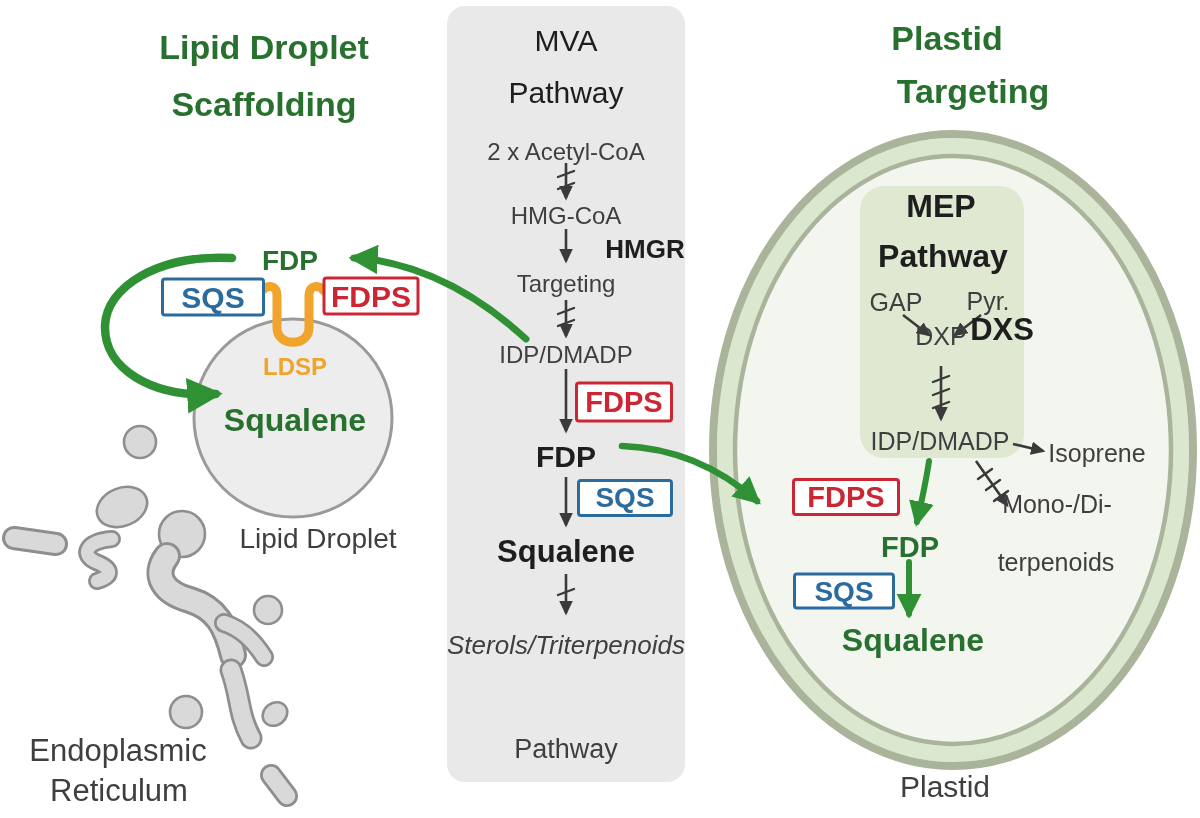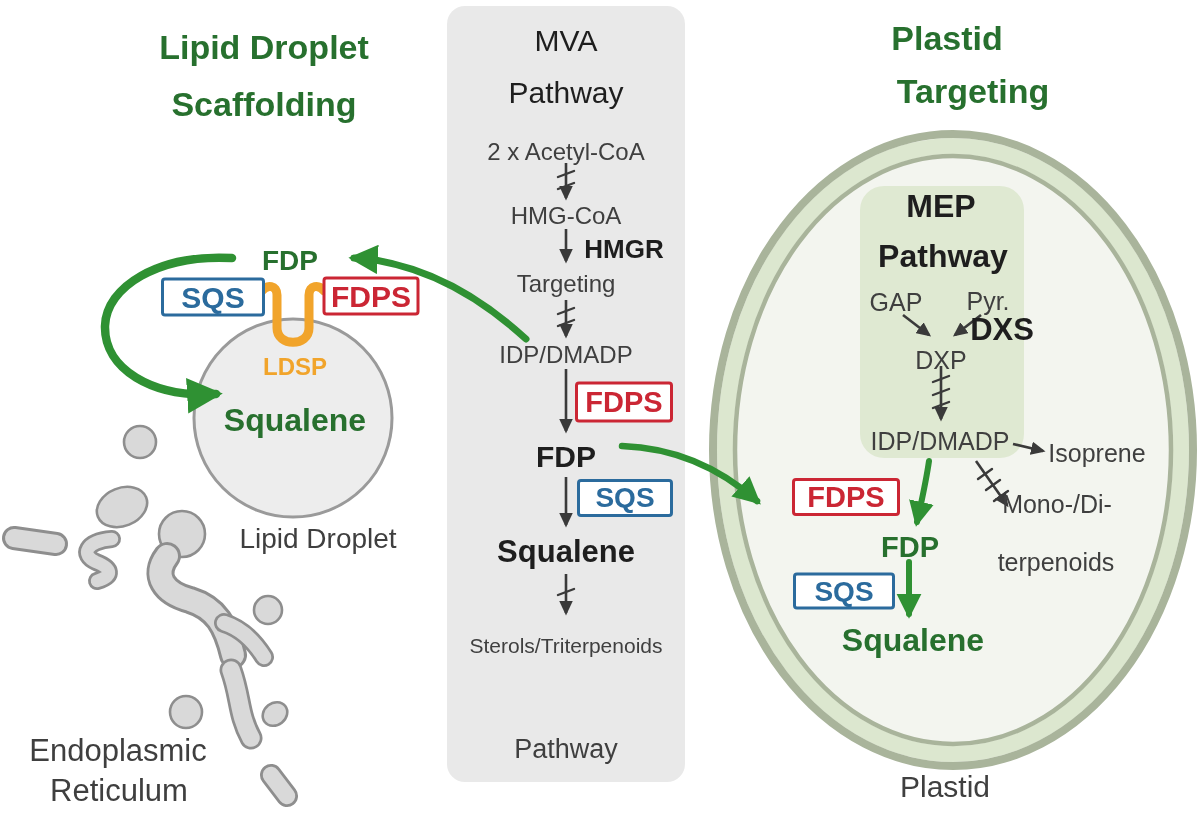--- a/index.html
+++ b/index.html
@@ -6,21 +6,21 @@
   #canvas{position:relative;width:1200px;height:818px;background:#ffffff;overflow:hidden;
           font-family:"Liberation Sans",sans-serif;}
   #mva-panel{position:absolute;left:447px;top:6px;width:238px;height:776px;
              background:var(--panel-gray,#e9e9e9);border-radius:18px;z-index:0;}
   #art{position:absolute;left:0;top:0;z-index:1;}
   .lbl{position:absolute;transform:translate(-50%,-50%);white-space:nowrap;line-height:1;z-index:2;}
   .t-green{color:var(--green-dark,#27702e);font-weight:700;font-size:34px;}
   .t-dark{color:var(--text-dark,#1e1e1e);font-weight:400;font-size:30px;}
   .mep-title{color:var(--text-dark,#1e1e1e);font-weight:700;font-size:32px;}
   .step{color:var(--text-gray,#3f3f3f);font-weight:400;font-size:24px;}
-  .step-sm{color:var(--text-gray,#3f3f3f);font-weight:400;font-size:21px;}
+  .step-sm{color:var(--text-gray,#3f3f3f);font-weight:400;font-size:26px;font-style:italic;}
   .p-step{color:var(--text-gray,#3f3f3f);font-weight:400;font-size:25px;text-align:right;}
   .b-dark26{color:var(--text-dark,#1e1e1e);font-weight:700;font-size:26px;}
   .b-dark27{color:var(--text-dark,#1e1e1e);font-weight:700;font-size:31px;}
   .b-dark30{color:var(--text-dark,#1e1e1e);font-weight:700;font-size:30px;}
   .b-dark31{color:var(--text-dark,#1e1e1e);font-weight:700;font-size:31px;}
   .g-bold28{color:var(--green-dark,#27702e);font-weight:700;font-size:28px;}
   .g-bold29{color:var(--green-dark,#27702e);font-weight:700;font-size:29px;}
   .g-bold32{color:var(--green-dark,#27702e);font-weight:700;font-size:32px;}
   .orange-bold{color:var(--orange,#f1a42b);font-weight:700;font-size:24px;}
   .organ{color:var(--text-gray,#3f3f3f);font-weight:400;font-size:28px;}
@@ -133,21 +133,21 @@
 
   <div class="lbl t-green" style="left:264px;top:47px">Lipid Droplet</div>
   <div class="lbl t-green" style="left:264px;top:104px">Scaffolding</div>
   <div class="lbl t-dark" style="left:566px;top:41px">MVA</div>
   <div class="lbl t-dark" style="left:566px;top:93px">Pathway</div>
   <div class="lbl t-green" style="left:947px;top:38px">Plastid</div>
   <div class="lbl t-green" style="left:973px;top:91px">Targeting</div>
 
   <div class="lbl step" style="left:566px;top:152px">2 x Acetyl-CoA</div>
   <div class="lbl step" style="left:566px;top:216px">HMG-CoA</div>
-  <div class="lbl b-dark26" style="left:624px;top:249px">HMGR</div>
+  <div class="lbl b-dark26" style="left:645px;top:249px">HMGR</div>
   <div class="lbl step" style="left:566px;top:284px">Targeting</div>
   <div class="lbl step" style="left:566px;top:355px">IDP/DMADP</div>
   <div class="ebox red" style="left:624px;top:402px;width:98px;height:41px;font-size:29px">FDPS</div>
   <div class="lbl b-dark30" style="left:566px;top:457px">FDP</div>
   <div class="ebox blue" style="left:625px;top:498px;width:96px;height:38px;font-size:28px">SQS</div>
   <div class="lbl b-dark31" style="left:566px;top:551px">Squalene</div>
   <div class="lbl step-sm" style="left:566px;top:645px">Sterols/Triterpenoids</div>
   <div class="lbl footer" style="left:566px;top:749px">Pathway</div>
 
   <div class="lbl g-bold28" style="left:290px;top:261px">FDP</div>
@@ -157,21 +157,21 @@
   <div class="lbl g-bold32" style="left:295px;top:420px">Squalene</div>
   <div class="lbl organ" style="left:318px;top:539px">Lipid Droplet</div>
   <div class="lbl organ-lg" style="left:119px;top:790px">Reticulum</div>
   <div class="lbl organ-lg" style="left:118px;top:750px">Endoplasmic</div>
 
   <div class="lbl mep-title" style="left:941px;top:206px">MEP</div>
   <div class="lbl mep-title" style="left:943px;top:256px">Pathway</div>
   <div class="lbl p-step" style="left:896px;top:302px">GAP</div>
   <div class="lbl p-step" style="left:988px;top:301px">Pyr.</div>
   <div class="lbl b-dark27" style="left:1002px;top:329px">DXS</div>
-  <div class="lbl p-step" style="left:941px;top:360px">DXP</div>
+  <div class="lbl p-step" style="left:941px;top:336px">DXP</div>
   <div class="lbl p-step" style="left:940px;top:441px">IDP/DMADP</div>
   <div class="lbl p-step" style="left:1097px;top:453px">Isoprene</div>
   <div class="lbl p-step" style="left:1057px;top:504px">Mono-/Di-</div>
   <div class="lbl p-step" style="left:1056px;top:562px">terpenoids</div>
   <div class="ebox red" style="left:846px;top:497px;width:108px;height:38px;font-size:29px">FDPS</div>
   <div class="lbl g-bold29" style="left:910px;top:547px">FDP</div>
   <div class="ebox blue" style="left:844px;top:591px;width:102px;height:37px;font-size:28px">SQS</div>
   <div class="lbl g-bold32" style="left:913px;top:640px">Squalene</div>
   <div class="lbl organ30" style="left:945px;top:787px">Plastid</div>
 

